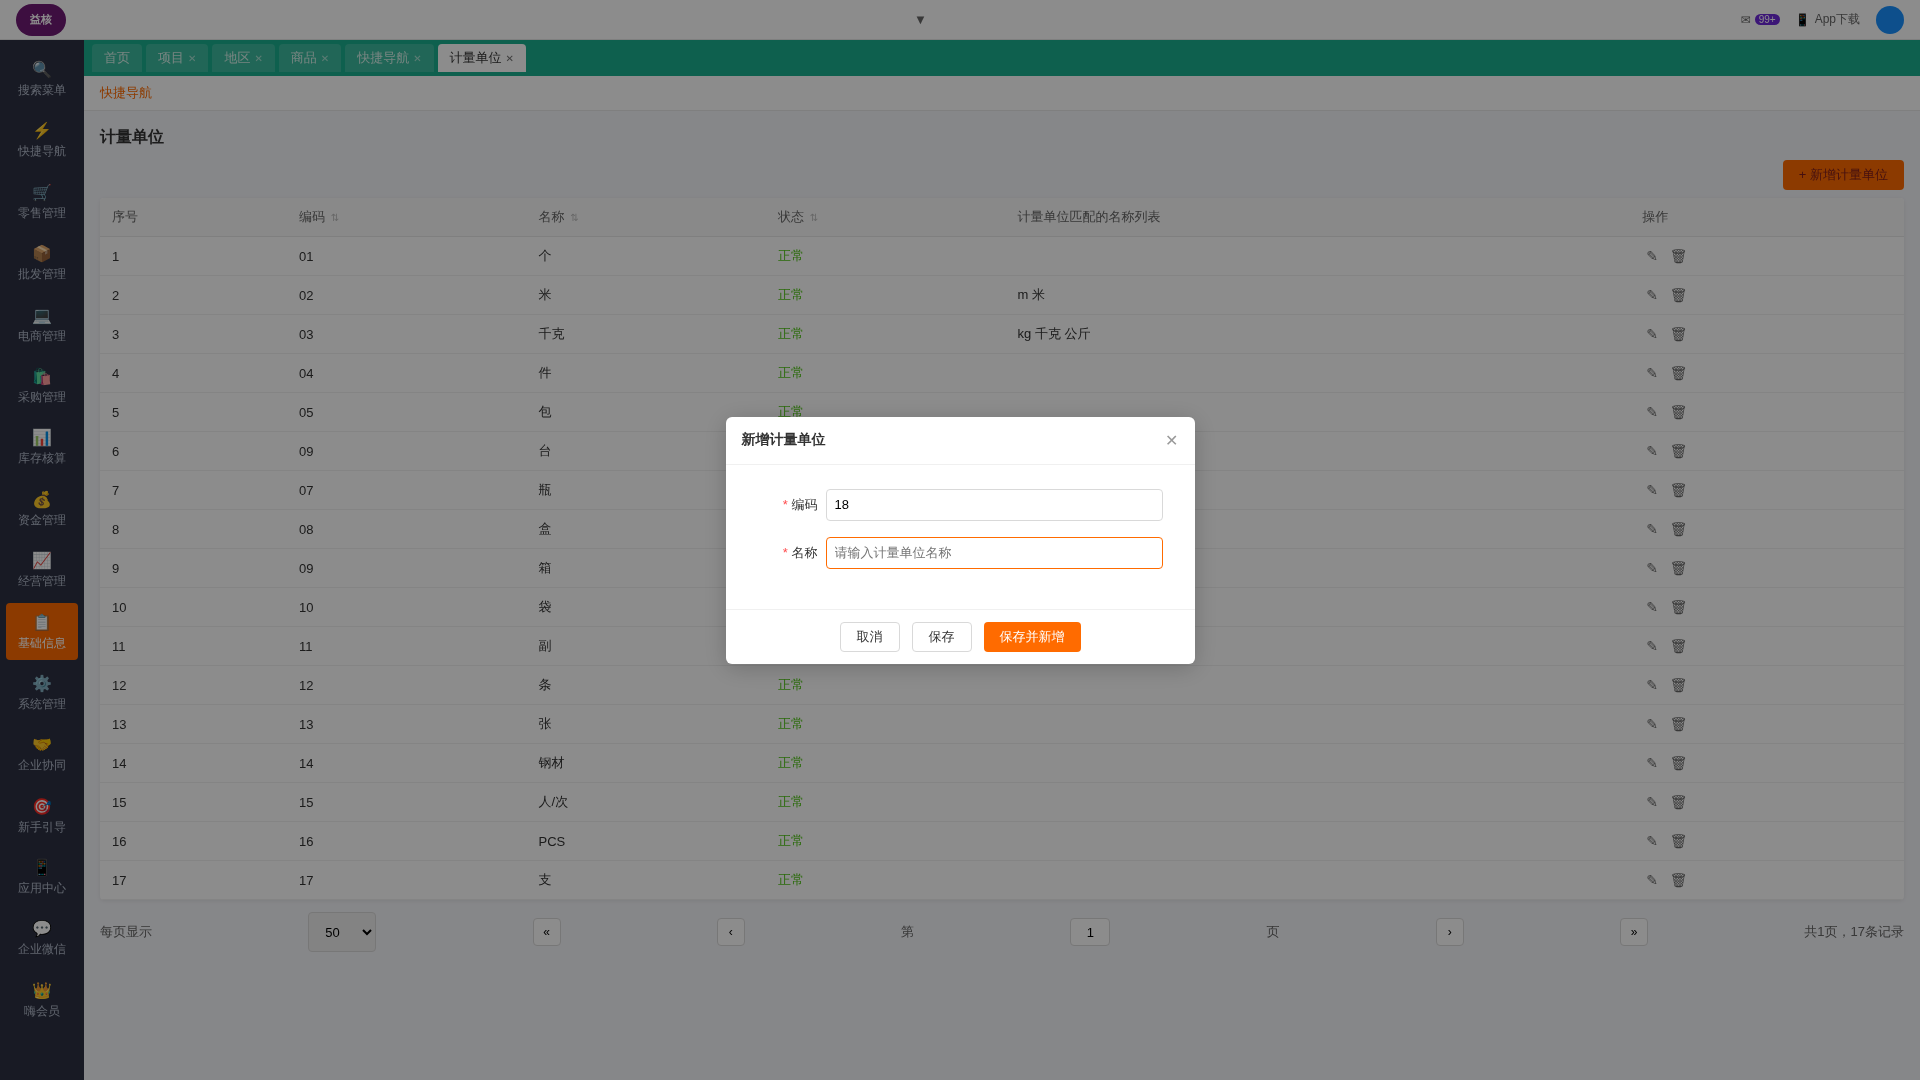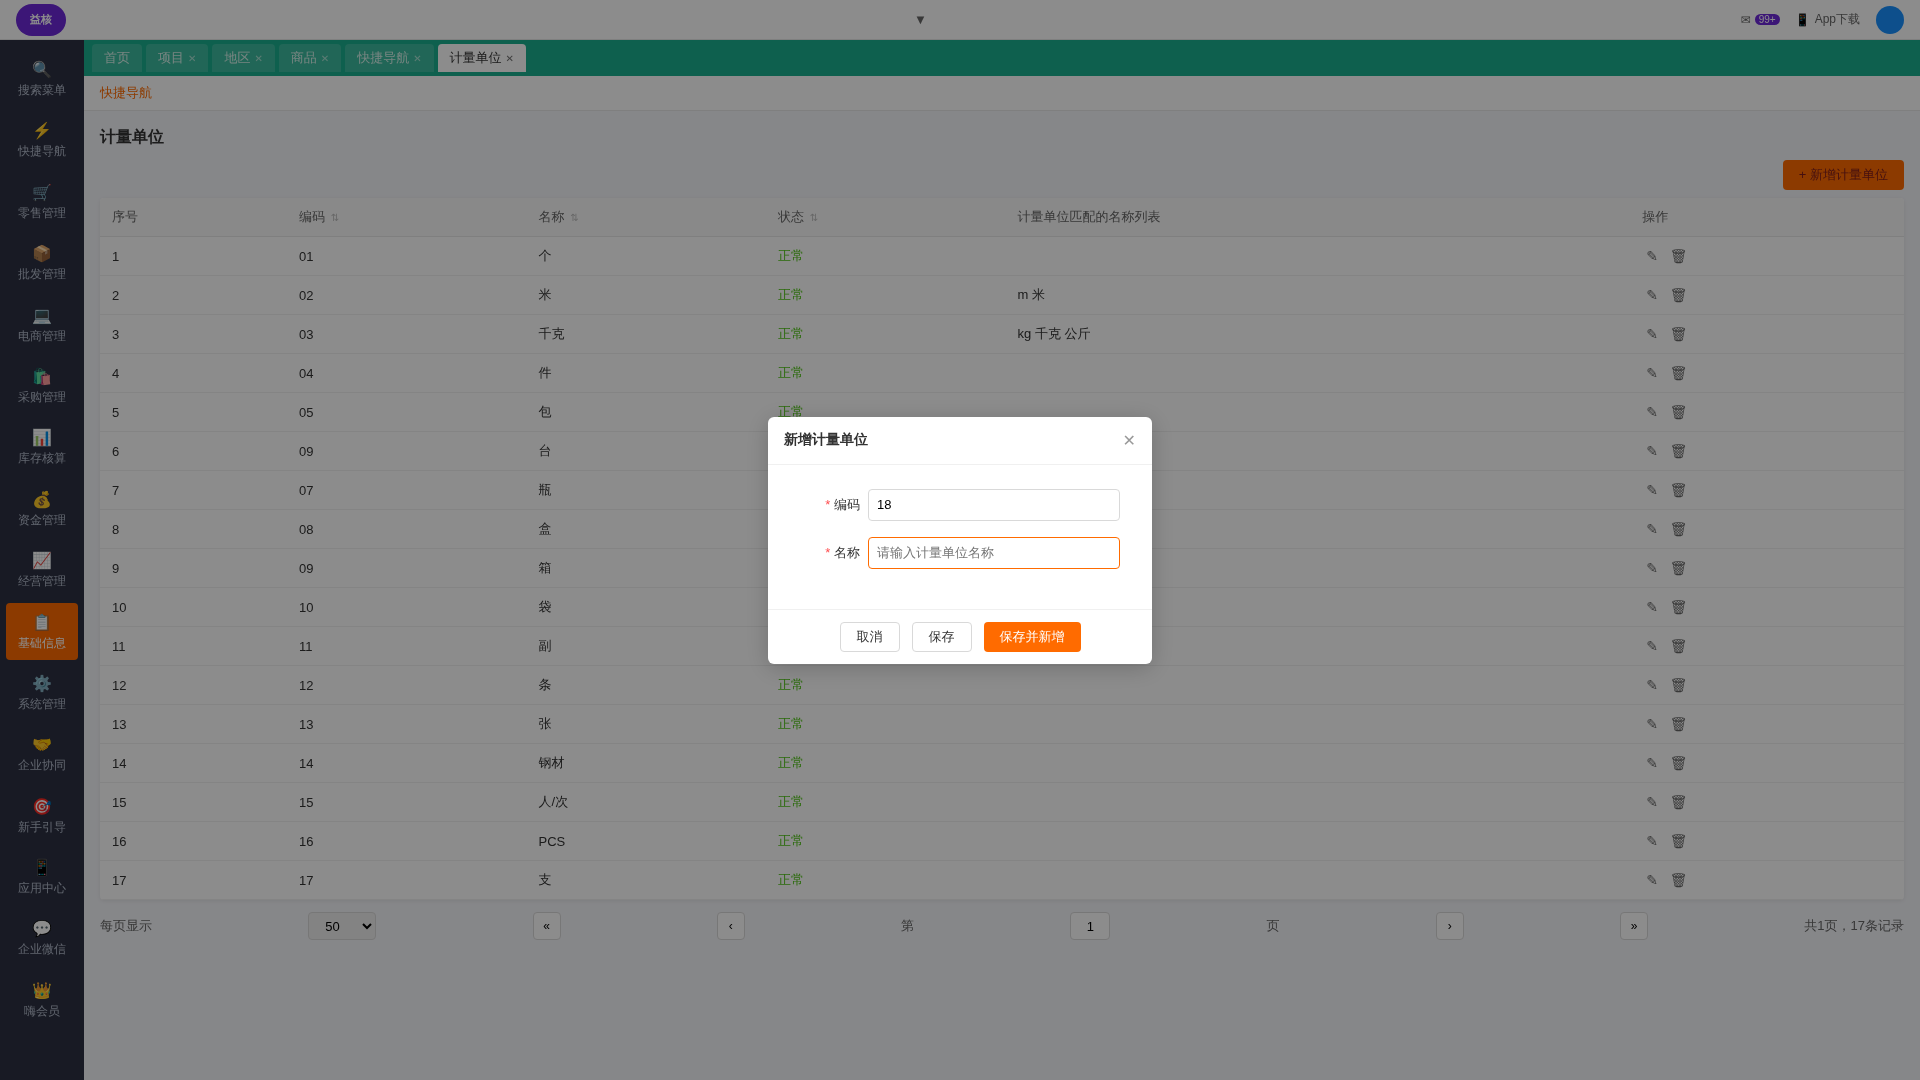--- a/index.html
+++ b/index.html
@@ -16,21 +16,21 @@
       position: relative;
     }
     .logo-area {
       display: flex;
       align-items: center;
       width: 84px;
     }
     .logo-icon {
       width: 50px;
       height: 32px;
-      background: #6d28d9;
+      background: #701a75;
       border-radius: 16px;
       display: flex;
       align-items: center;
       justify-content: center;
       color: white;
       font-size: 11px;
       font-weight: bold;
     }
     .header-center {
       flex: 1;
@@ -269,41 +269,41 @@
     }
     .page-input {
       width: 40px;
       height: 28px;
       border: 1px solid #d9d9d9;
       border-radius: 4px;
       text-align: center;
       font-size: 13px;
     }
     .page-select {
-      height: 28px;
+      height: 40px;
       border: 1px solid #d9d9d9;
       border-radius: 4px;
       padding: 0 12px;
       font-size: 13px;
     }
 
     
     .modal-overlay {
       position: fixed;
       top: 0; left: 0; right: 0; bottom: 0;
       background: rgba(0,0,0,0.45);
       z-index: 1000;
       display: flex;
       align-items: center;
       justify-content: center;
     }
     .modal {
       background: #fff;
       border-radius: 6px;
-      width: 384px;
+      width: 469px;
       box-shadow: 0 4px 24px rgba(0,0,0,0.2);
       overflow: hidden;
     }
     .modal-header {
       padding: 14px 16px;
       border-bottom: 1px solid #f0f0f0;
       display: flex;
       align-items: center;
       justify-content: space-between;
     }

